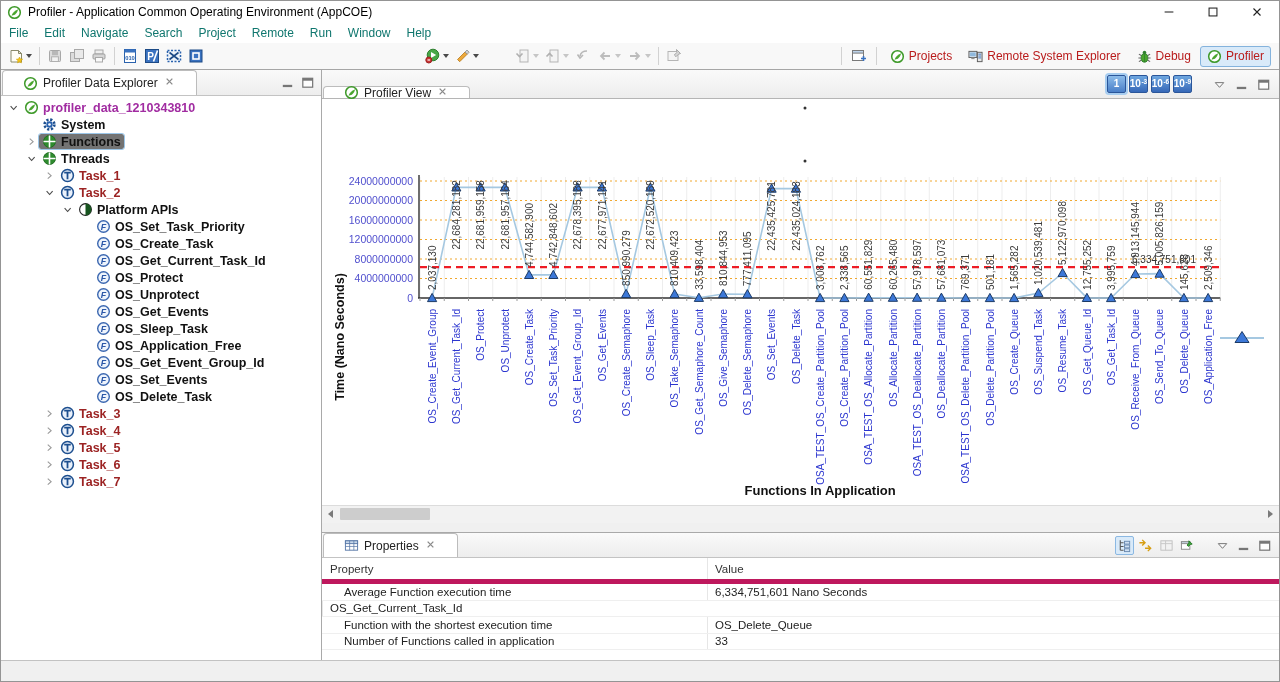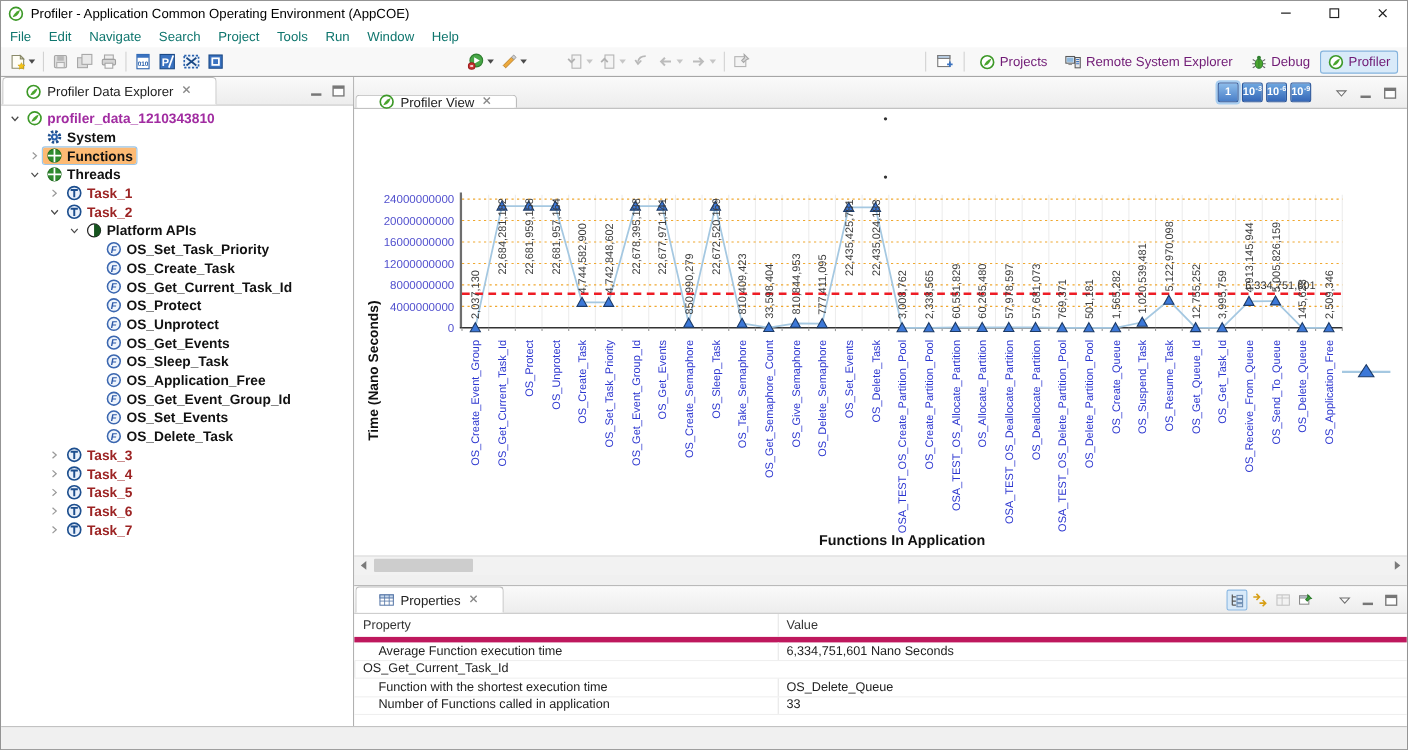--- a/index.html
+++ b/index.html
@@ -13,33 +13,33 @@
   .menubar{height:20px;display:flex;align-items:center;background:#fff;font-size:12px;}
   .mi{padding:2px 8px;color:#0f766e;}
   
   .toolbar{height:26px;display:flex;align-items:center;background:#f8f8f8;padding:0 4px;border-bottom:1px solid #a6a6a6;}
   .tbtn{display:inline-flex;align-items:center;padding:2px 2px;margin:0 1px;}
   .tsep{width:1px;height:18px;background:#d2d2d2;margin:0 4px;display:inline-block;}
   .dd{width:0;height:0;border-left:3.5px solid transparent;border-right:3.5px solid transparent;border-top:4px solid #4a4a4a;margin-left:2px;display:inline-block;}
   .ddd{border-top-color:#c6c6c6;}
   .ic{display:inline-flex;}
   .persp{margin-left:auto;display:flex;align-items:center;gap:2px;padding-right:4px;}
-  .pbtn{display:flex;align-items:center;gap:4px;font-size:12px;color:#701a75;padding:2px 6px;border:1px solid transparent;border-radius:3px;}
+  .pbtn{display:flex;align-items:center;gap:4px;font-size:12px;color:#b91c1c;padding:2px 6px;border:1px solid transparent;border-radius:3px;}
   .pbtn.active{background:#d9eaf9;border-color:#84b3dd;}
   
   .main{display:flex;height:590px;background:#f0f0f0;}
   .left-panel{width:320px;background:#fff;border-right:1px solid #a9a9a9;display:flex;flex-direction:column;}
   .panel-header{height:25px;background:linear-gradient(#fafafa,#ededed);border-bottom:1px solid #c3c3c3;display:flex;align-items:stretch;flex:none;}
   .tab{display:flex;align-items:center;gap:5px;padding:0 20px;background:#fff;border:1px solid #bcbcbc;border-bottom:none;border-radius:4px 4px 0 0;font-size:12px;color:#222;margin-left:1px;}
   .hdr-ctrls{margin-left:auto;display:flex;align-items:center;gap:1px;padding-right:4px;}
   .tree{flex:1;overflow:hidden;padding-top:3px;}
   .trow{height:17px;display:flex;align-items:center;font-size:12.5px;font-weight:bold;color:#111;white-space:nowrap;}
   .texp{width:14px;display:inline-flex;justify-content:center;flex:none;}
   .selwrap{display:flex;align-items:center;gap:4px;padding:0 3px;border-radius:2px;}
-  .sel{background:#fdba74;outline:1px solid #9cc6e8;}
+  .sel{background:#737373;outline:1px solid #9cc6e8;}
   .c-root{color:#a12ca1;}
   .c-task{color:#9c2323;}
   .right-area{flex:1;display:flex;flex-direction:column;min-width:0;}
   .editor-header{height:28px;background:linear-gradient(#fafafa,#ededed);border-bottom:1px solid #b5b5b5;display:flex;align-items:stretch;}
   .editor-header .tab{margin-top:16px;}
   .view-tools{margin-left:auto;display:flex;align-items:center;gap:3px;padding-right:6px;}
   .unit{width:17px;height:16px;background:linear-gradient(#6ea7e0,#3668b8);border:1px solid #2b569a;border-radius:2px;color:#fff;font-size:10px;font-weight:bold;display:inline-flex;align-items:center;justify-content:center;line-height:1;}
   .unit sup{font-size:6.5px;margin-left:0.5px;transform:translateY(-2px);}
   .usel{box-shadow:0 0 0 2px #a7cdf0;background:linear-gradient(#8cbcea,#4a7fc8);}
   .chart-wrap{height:406px;background:#fff;position:relative;}
@@ -99,21 +99,21 @@
         </span>
       </div>
   </div>
 
   <div class="menubar" id="menubar">
       <span class="mi">File</span>
       <span class="mi">Edit</span>
       <span class="mi">Navigate</span>
       <span class="mi">Search</span>
       <span class="mi">Project</span>
-      <span class="mi">Tools</span>
+      <span class="mi">Remote</span>
       <span class="mi">Run</span>
       <span class="mi">Window</span>
       <span class="mi">Help</span>
     </div>
 
   <div class="toolbar">
     <div id="toolbar-left" style="display:flex;align-items:center;">
         <span class="tbtn">
           <span class="ic">
             <svg width="16" height="16" viewBox="0 0 16 16">

